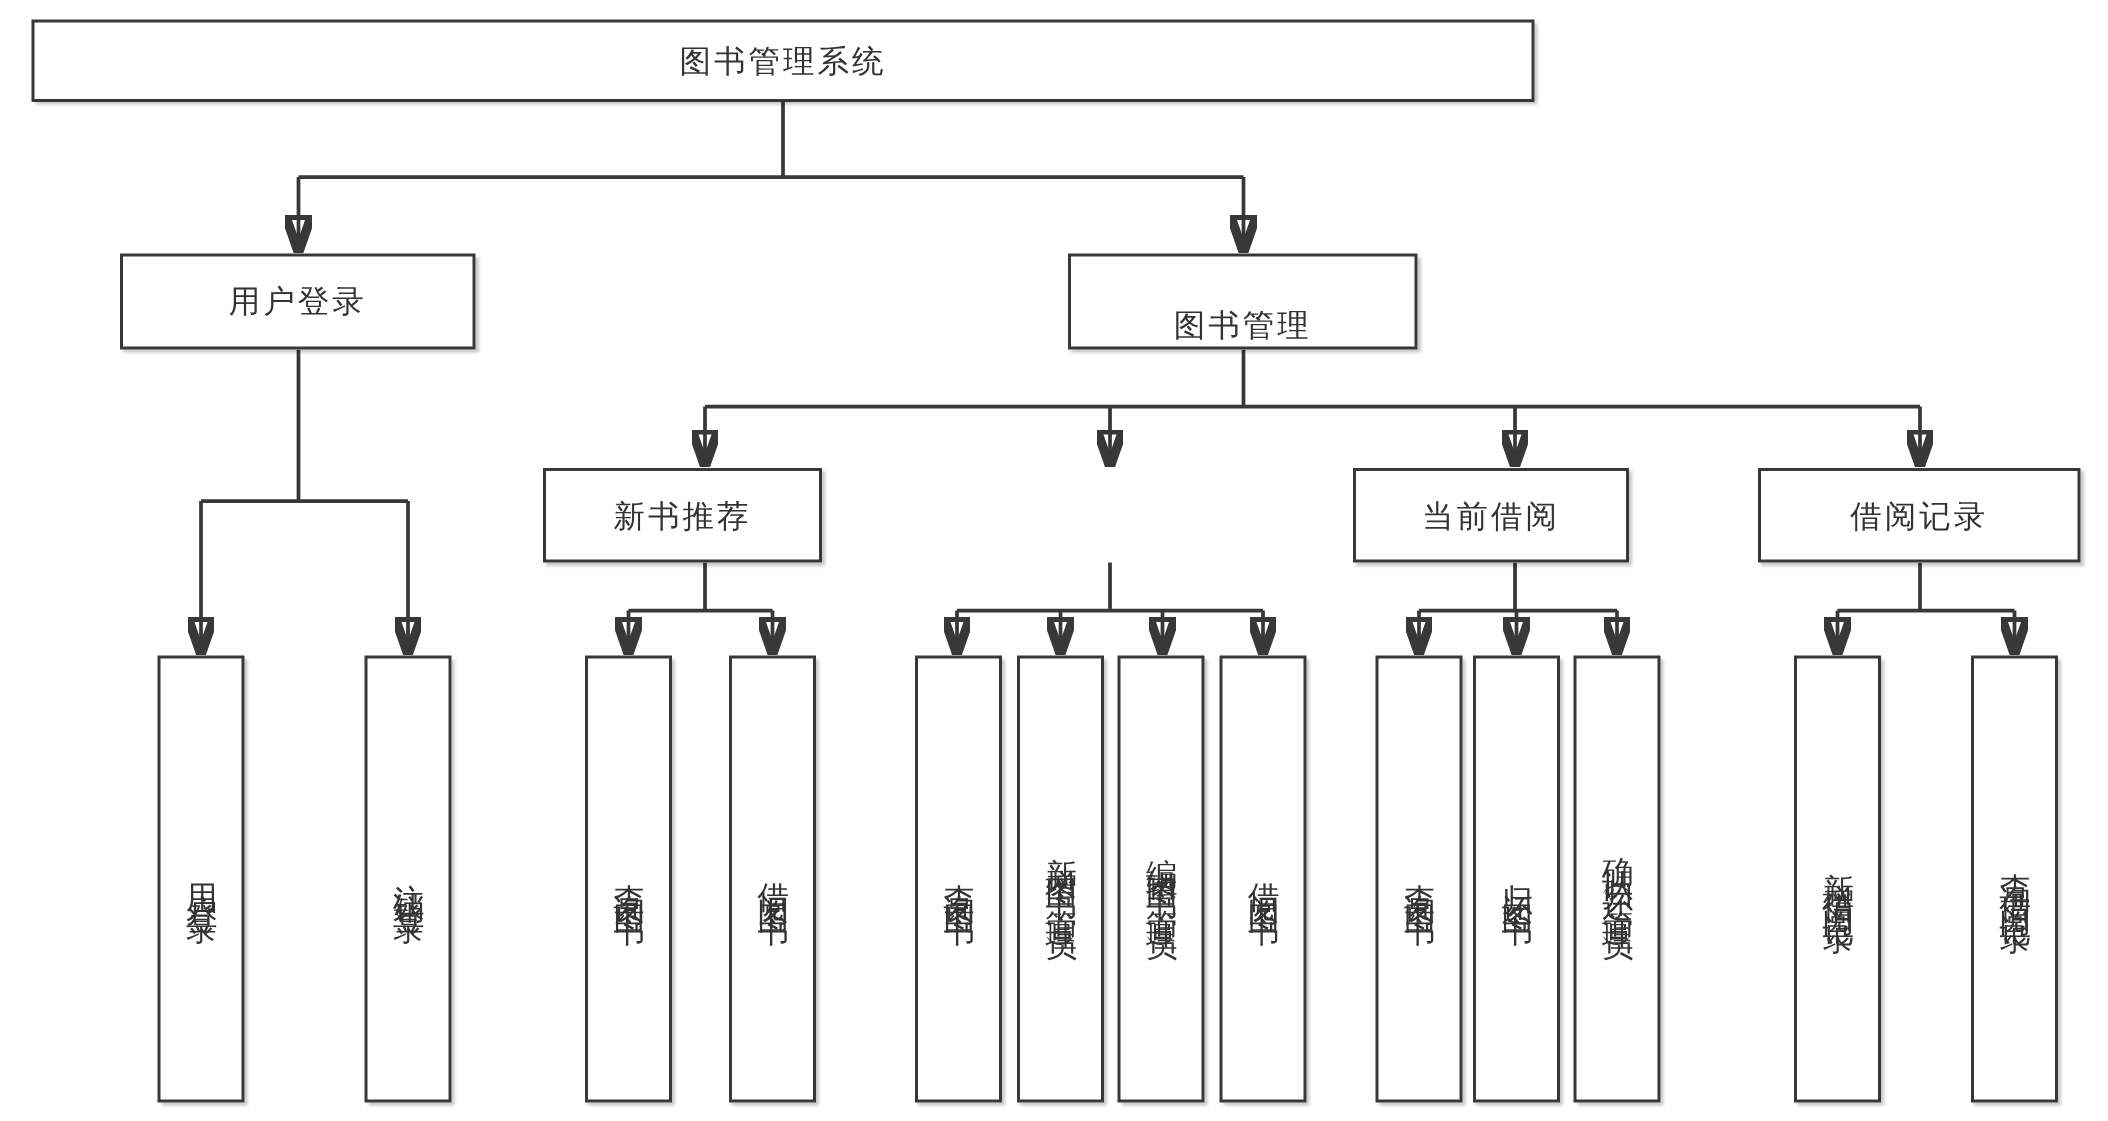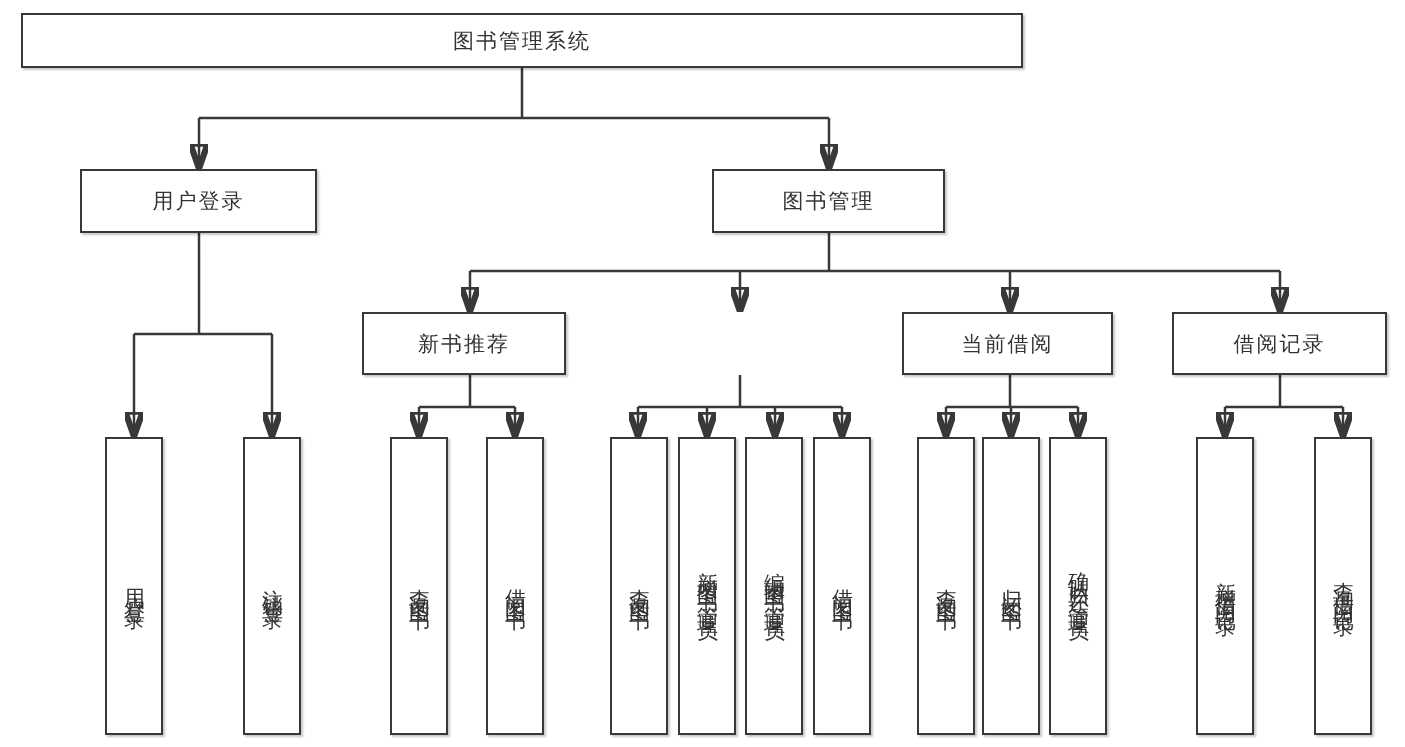--- a/index.html
+++ b/index.html
@@ -72,28 +72,28 @@
     <line x1="1343" y1="407" x2="1343" y2="434" marker-end="url(#ah)"></line>
   </svg>
 
   <div class="box h-box" style="left:21px;top:13px;width:1002px;height:55px;">
     <span class="lbl">图书管理系统</span>
   </div>
 
   <div class="box h-box" style="left:80px;top:169px;width:237px;height:64px;">
     <span class="lbl">用户登录</span>
   </div>
-  <div class="box h-box" style="left:712px;top:169px;width:233px;height:64px;">
+  <div class="box h-box" style="left:712px;top:169px;width:233px;height:64px;align-items:flex-end;">
     <span class="lbl">图书管理</span>
   </div>
 
-  <div class="box h-box" style="left:362px;top:312px;width:204px;height:63px;">
+  <div class="box h-box" style="left:362px;top:312px;width:186px;height:63px;">
     <span class="lbl">新书推荐</span>
   </div>
-  <div class="box h-box" style="left:902px;top:312px;width:211px;height:63px;">
+  <div class="box h-box" style="left:902px;top:312px;width:184px;height:63px;">
     <span class="lbl">当前借阅</span>
   </div>
   <div class="box h-box" style="left:1172px;top:312px;width:215px;height:63px;justify-content:center;">
     <span class="lbl">借阅记录</span>
   </div>
 
   <div class="box v-box" style="left:105px;top:437px;width:58px;height:298px;">
     <span class="lbl">用户登录</span>
   </div>
   <div class="box v-box" style="left:243px;top:437px;width:58px;height:298px;">

